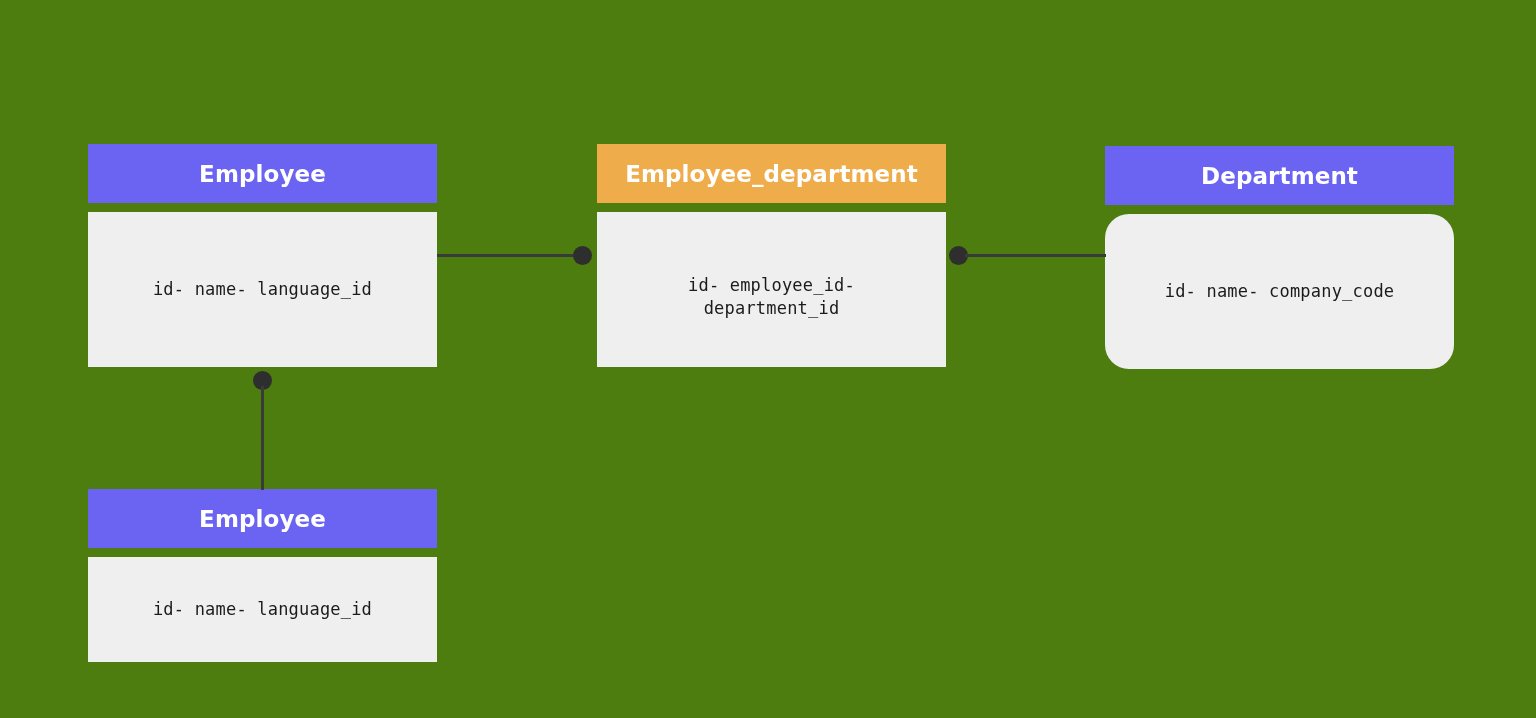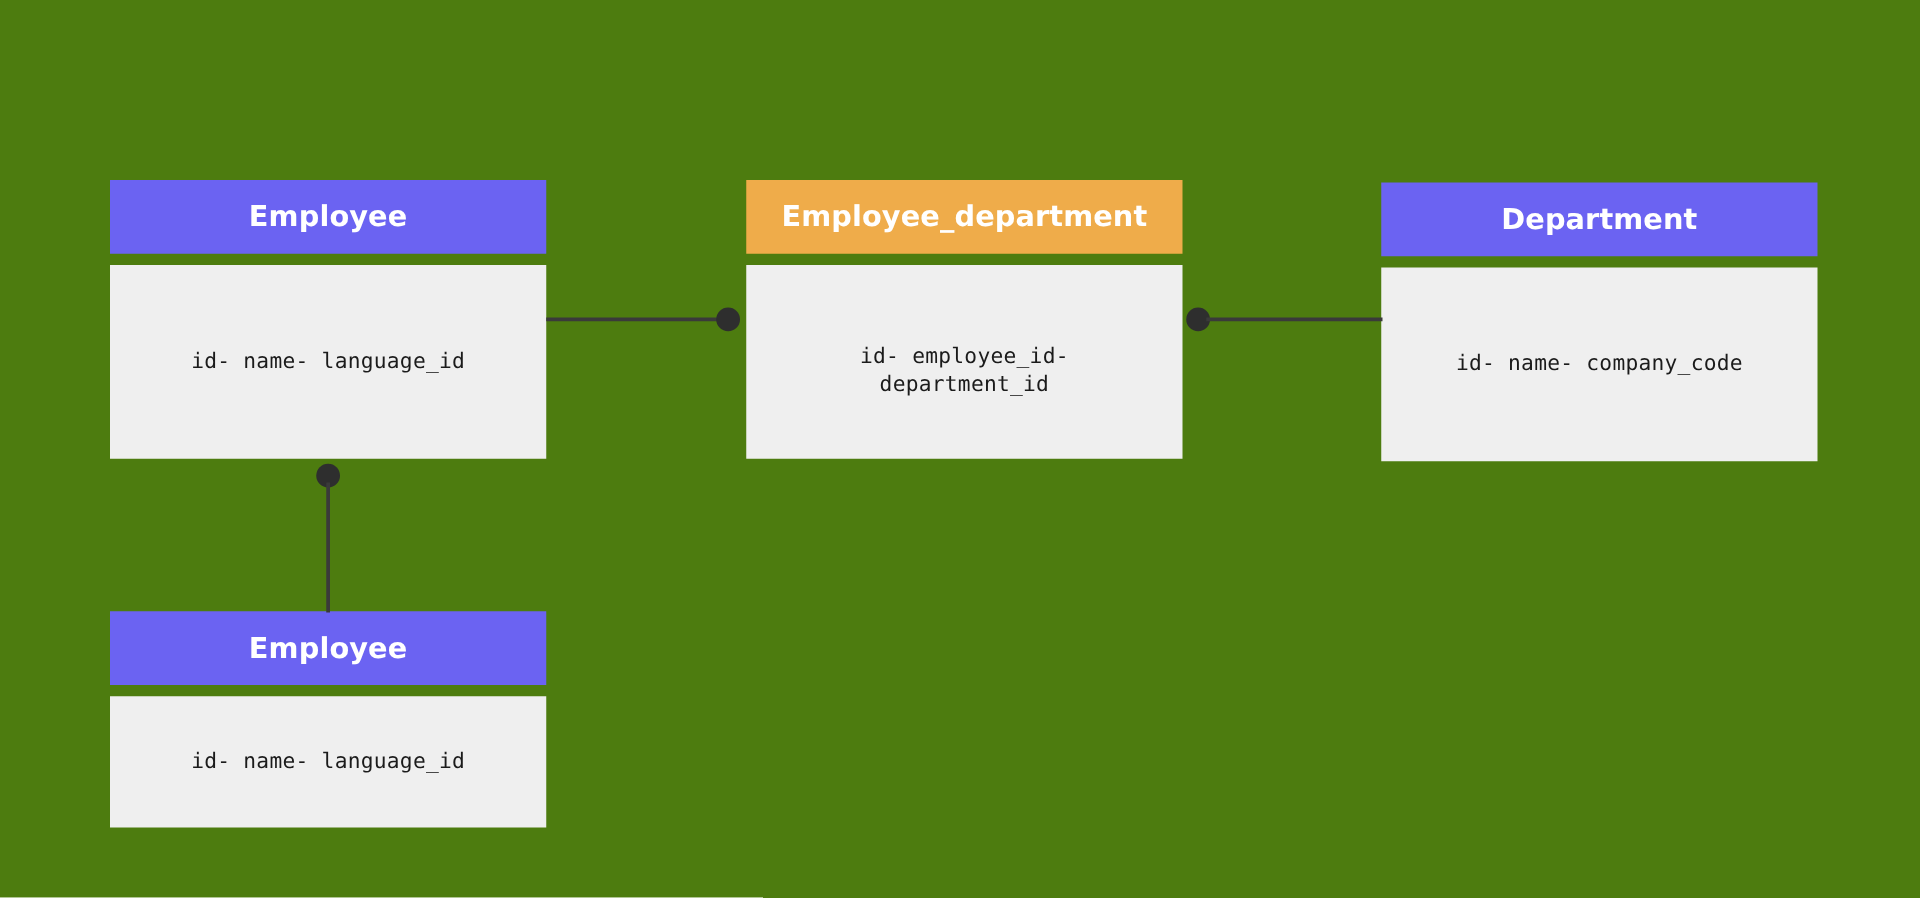--- a/index.html
+++ b/index.html
@@ -109,21 +109,21 @@
     <div class="entity-body" style="height:155px;">
       <span class="attrs" style="max-width:190px;margin-top:14px;">id- employee_id- department_id</span>
     </div>
   </div>
 
   <div class="entity" style="left:1105px; top:127px; width:349px;margin-top:19px;">
     <div class="entity-header purple">
       <span>Department</span>
     </div>
     <div class="entity-gap"></div>
-    <div class="entity-body" style="height:155px;">
+    <div class="entity-body" style="height:155px;border-radius:24px;">
       <span class="attrs">id- name- company_code</span>
     </div>
   </div>
 
   <div class="entity" style="left:88px; top:489px; width:349px;">
     <div class="entity-header purple">
       <span>Employee</span>
     </div>
     <div class="entity-gap"></div>
     <div class="entity-body" style="height:105px;">

